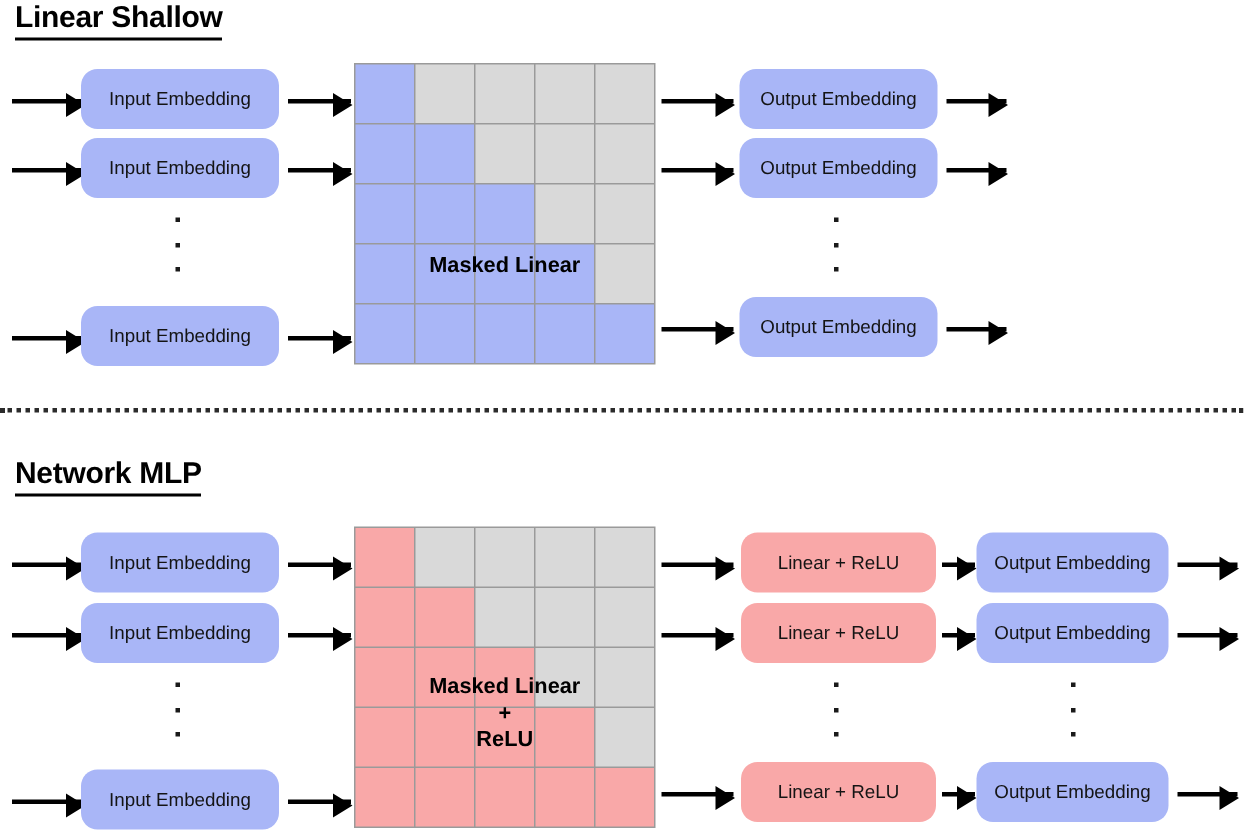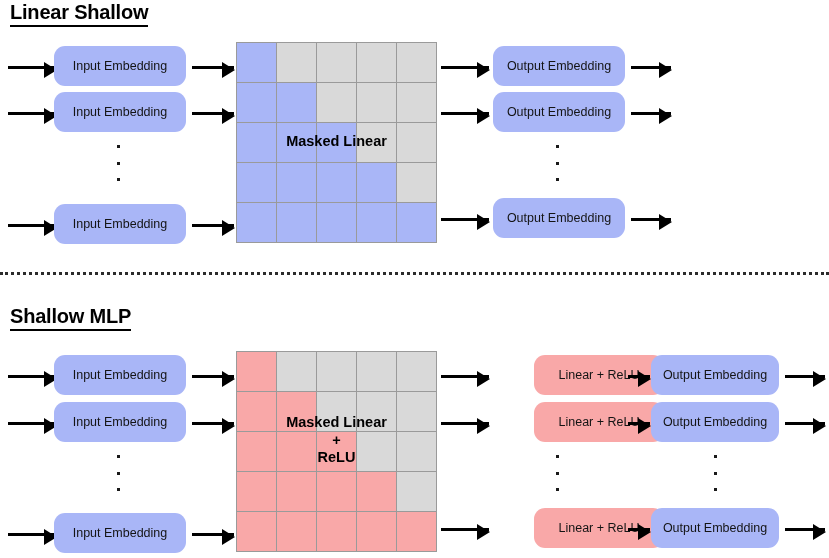--- a/index.html
+++ b/index.html
@@ -46,21 +46,21 @@
     display: flex;
     align-items: center;
     justify-content: center;
     font-family: "Liberation Sans", sans-serif;
     font-size: 12.5px;
     color: #141414;
     white-space: nowrap;
     box-sizing: border-box;
   }
   .node.blue  { background: #a9b6f7; }
-  .node.red   { background: #f9a8a8; margin-left: 40px; }
+  .node.red   { background: #f9a8a8; }
 
   
   .arrow {
     position: absolute;
     height: 0;
     border-top: 3.5px solid #000000;
   }
   .arrow::after {
     content: "";
     position: absolute;
@@ -94,20 +94,21 @@
     left: 0;
     right: 0;
     text-align: center;
     font-family: "Liberation Sans", sans-serif;
     font-weight: bold;
     font-size: 14.5px;
     color: #000000;
     line-height: 1.22;
     pointer-events: none;
     white-space: pre-line;
+    margin-top: 36px;
   }
 
   
   .vdots {
     position: absolute;
     display: flex;
     flex-direction: column;
     align-items: center;
     justify-content: space-between;
   }
@@ -197,21 +198,21 @@
       <i></i>
       <i></i>
   </div>
 
   <div class="arrow" style="left:631px; top:66px;  width:40px;"></div>
   <div class="arrow" style="left:631px; top:112px; width:40px;"></div>
   <div class="arrow" style="left:631px; top:218px; width:40px;"></div>
 
   <div class="divider" style="left:0px; top:272px; width:829px;"></div>
 
-  <div class="section-title" style="left:10px; top:306px;">Shallow MLP</div>
+  <div class="section-title" style="left:10px; top:306px;">Network MLP</div>
 
   <div class="arrow" style="left:8px;  top:375px; width:48px;"></div>
   <div class="arrow" style="left:8px;  top:422px; width:48px;"></div>
   <div class="arrow" style="left:8px;  top:533px; width:48px;"></div>
 
   <div class="node blue" style="left:54px; top:355px; width:132px; height:40px;">
     <span>Input Embedding</span>
   </div>
   <div class="node blue" style="left:54px; top:402px; width:132px; height:40px;">
     <span>Input Embedding</span>

